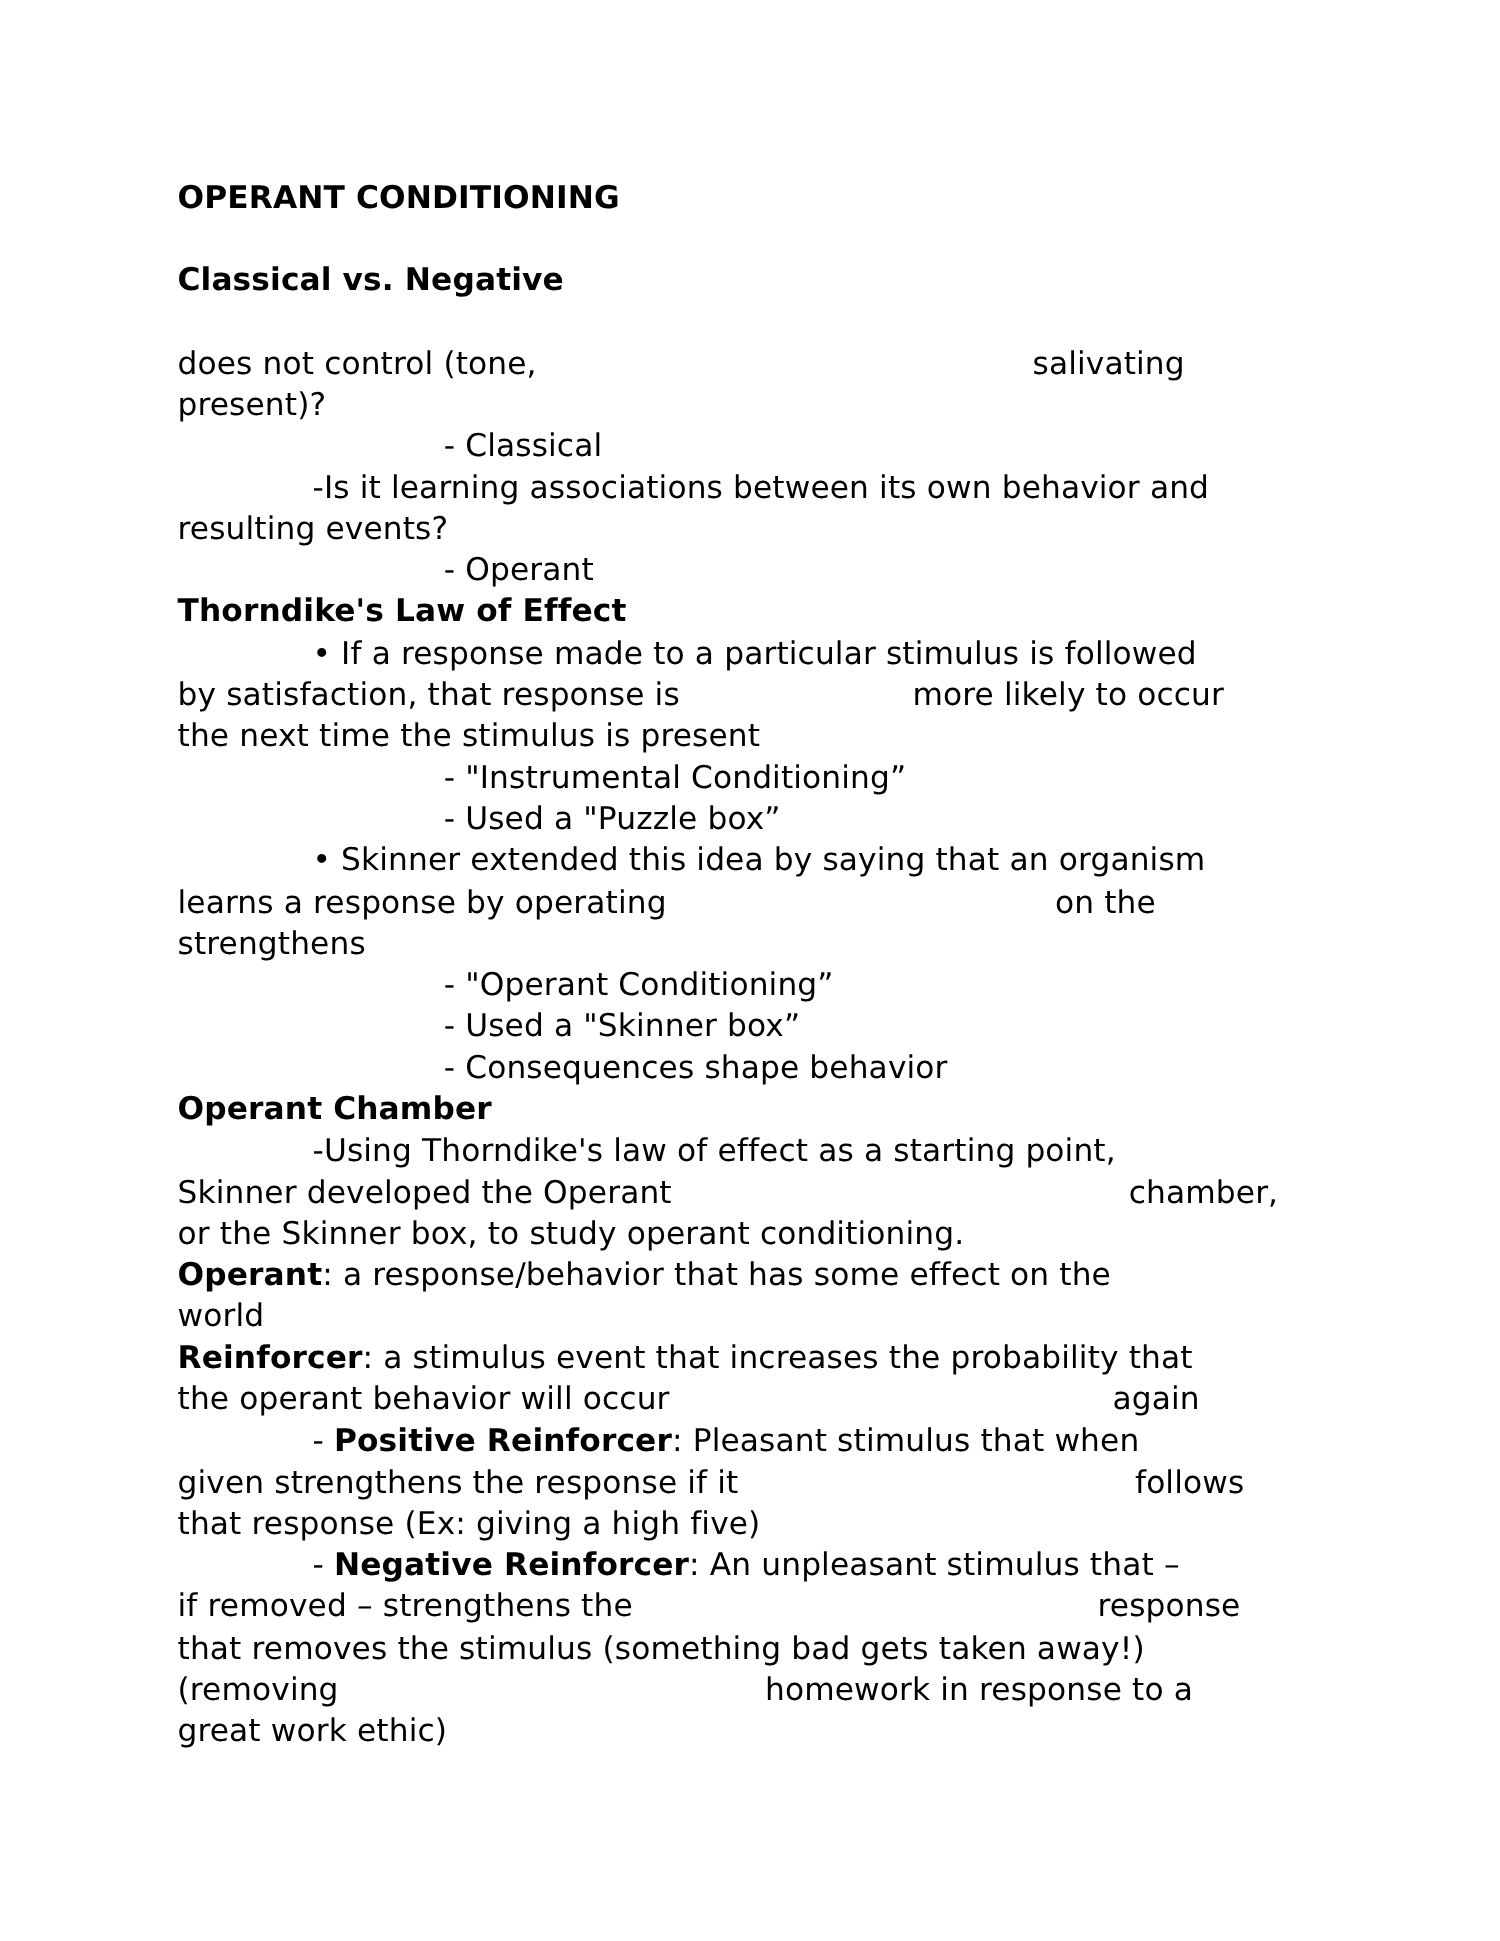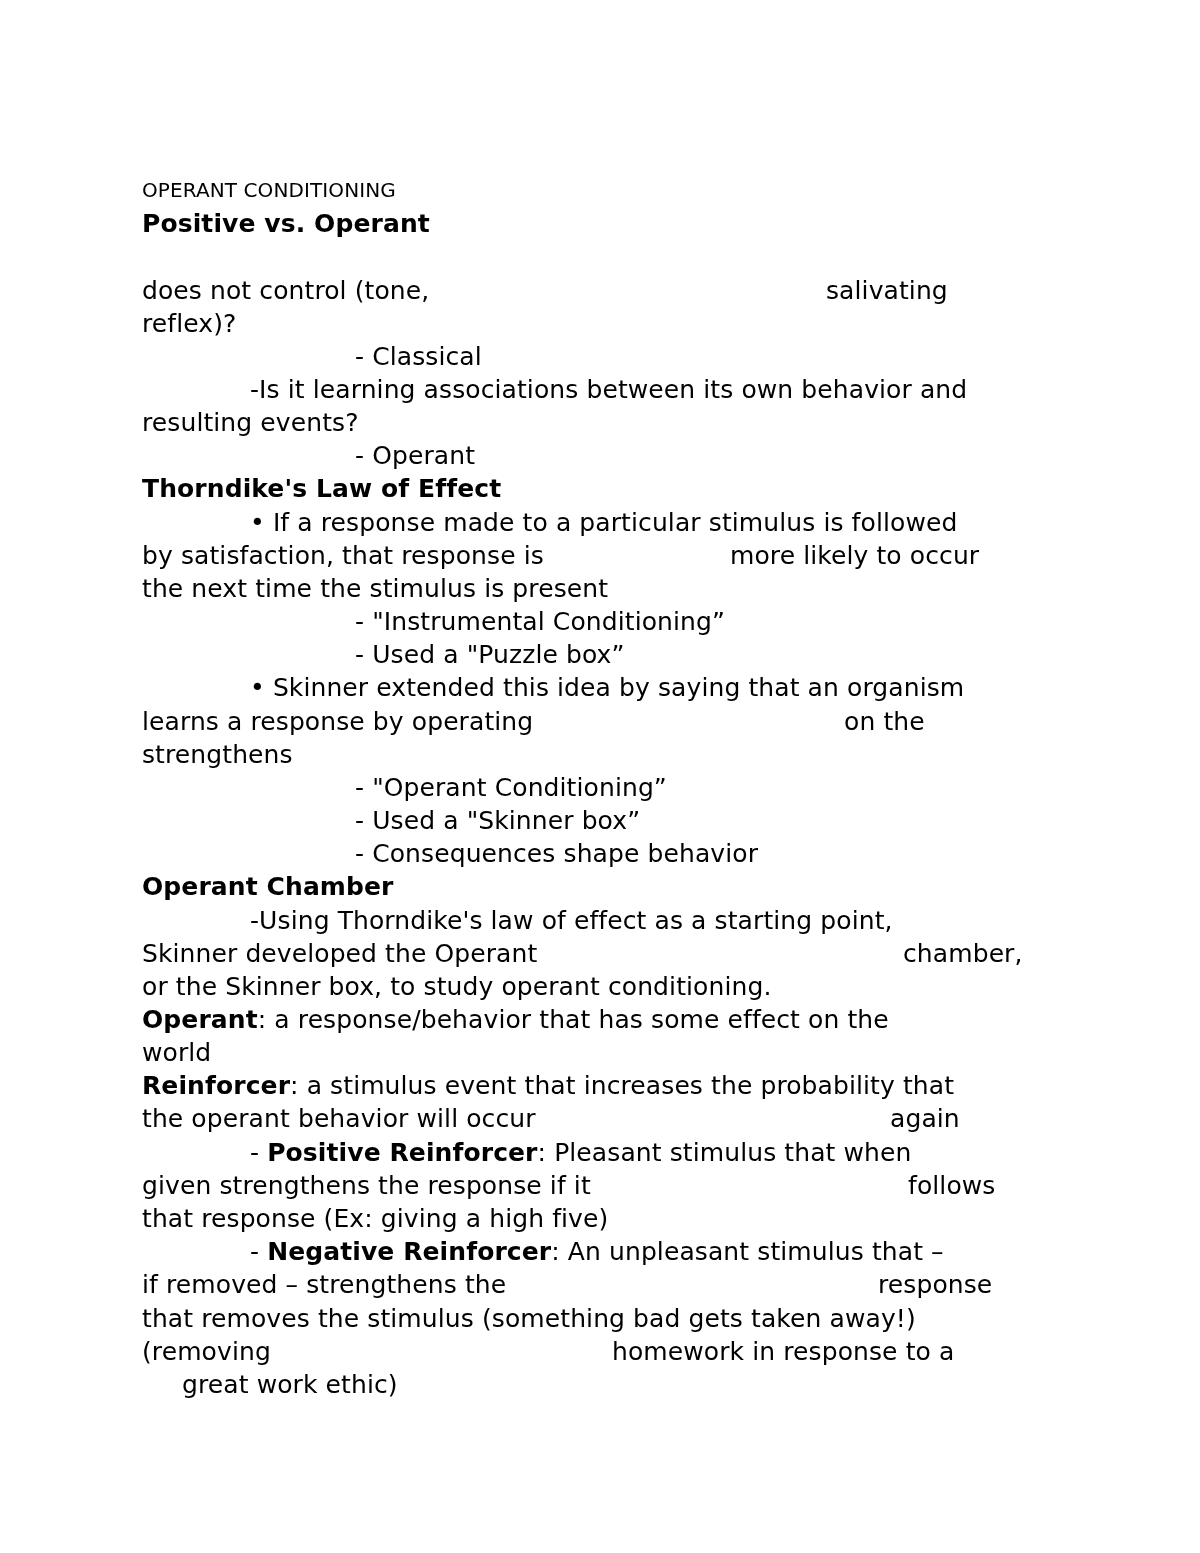--- a/index.html
+++ b/index.html
@@ -8,36 +8,36 @@
       position: absolute; left: 0; top: 0; width: 1200px; height: 1553px;
       background: #ffffff; color: #000000;
       font-family: "DejaVu Sans", sans-serif;
       font-size: 25px;
     }
     .line {
       position: absolute; left: 142px; height: 33px; line-height: 33px;
       white-space: pre; letter-spacing: 0.1px;
     }
     .b { font-weight: bold; }
-    .title { font-weight: normal; font-size: 20px; margin-top: 33px; }
+    .title { font-weight: bold; font-size: 25px; }
     .seg { position: absolute; top: 0; white-space: pre; }
   </style>
 </head>
 <body>
 
 <div class="page">
 
   <div class="line title" style="top:141px;">OPERANT CONDITIONING</div>
 
-  <div class="line b" style="top:207px;">Positive vs. Operant</div>
+  <div class="line b" style="top:207px;">Classical vs. Negative</div>
   <div class="line" style="top:274px; width:900px;">
     <span class="seg" style="left:0;">does not control (tone,</span>
     <span class="seg" style="left:684px;">salivating</span>
   </div>
-  <div class="line" style="top:307px;">reflex)?</div>
+  <div class="line" style="top:307px;">present)?</div>
   <div class="line" style="top:340px; left:355px;">- Classical</div>
   <div class="line" style="top:373px; left:250px;">-Is it learning associations between its own behavior and</div>
   <div class="line" style="top:406px;">resulting events?</div>
   <div class="line" style="top:439px; left:355px;">- Operant</div>
 
   <div class="line b" style="top:472px;">Thorndike's Law of Effect</div>
   <div class="line" style="top:506px; left:250px;">• If a response made to a particular stimulus is followed</div>
   <div class="line" style="top:539px; width:900px;">
     <span class="seg" style="left:0;">by satisfaction, that response is</span>
     <span class="seg" style="left:588px;">more likely to occur</span>
@@ -82,15 +82,15 @@
   <div class="line" style="top:1202px;">that response (Ex: giving a high five)</div>
   <div class="line" style="top:1268px; width:900px;text-align:center;">
     <span class="seg" style="left:0;">if removed – strengthens the</span>
     <span class="seg" style="left:736px;">response</span>
   </div>
   <div class="line" style="top:1302px;">that removes the stimulus (something bad gets taken away!)</div>
   <div class="line" style="top:1335px; width:900px;">
     <span class="seg" style="left:0;">(removing</span>
     <span class="seg" style="left:470px;">homework in response to a</span>
   </div>
-  <div class="line" style="top:1368px;margin-left:40px;">great work ethic)</div>
+  <div class="line" style="top:1368px;">great work ethic)</div>
 
 </div>
 
 </body></html>

